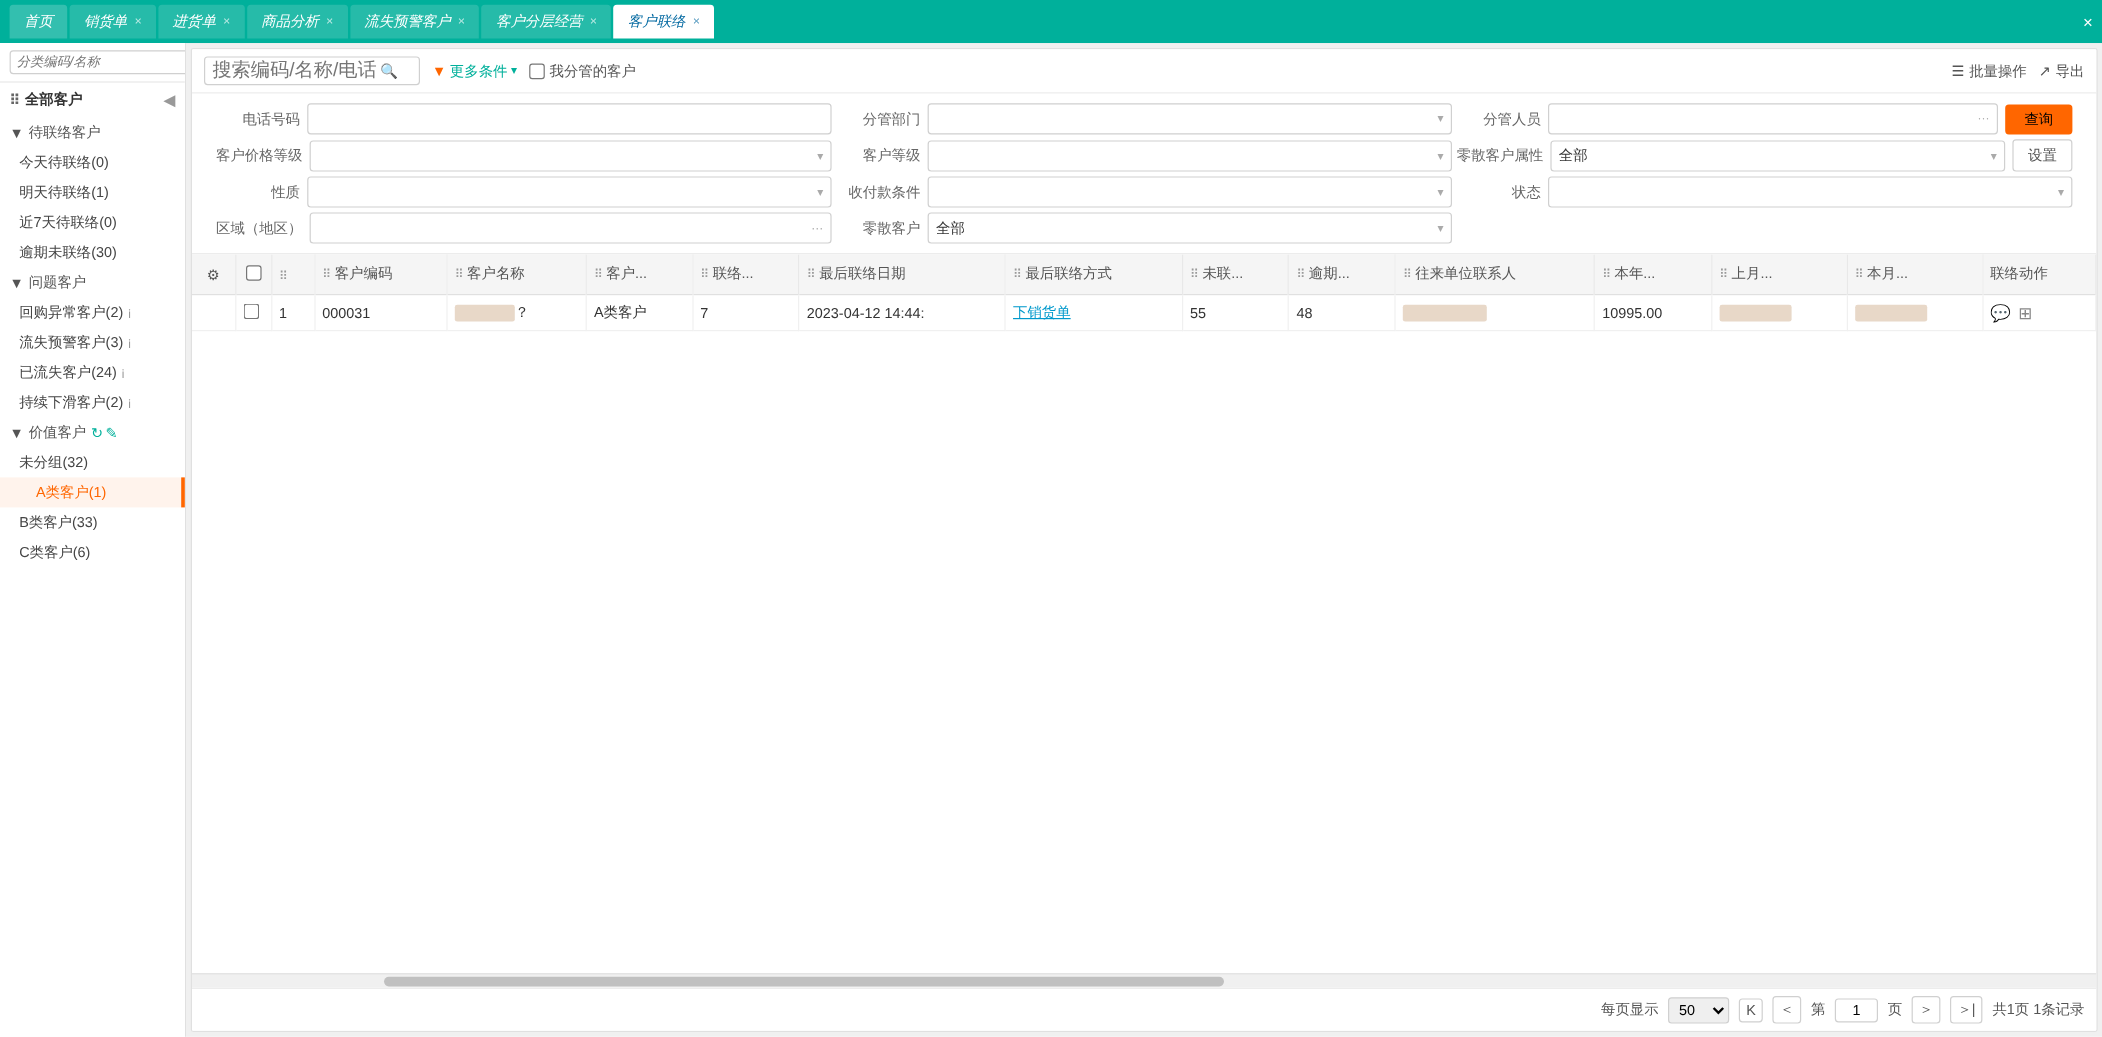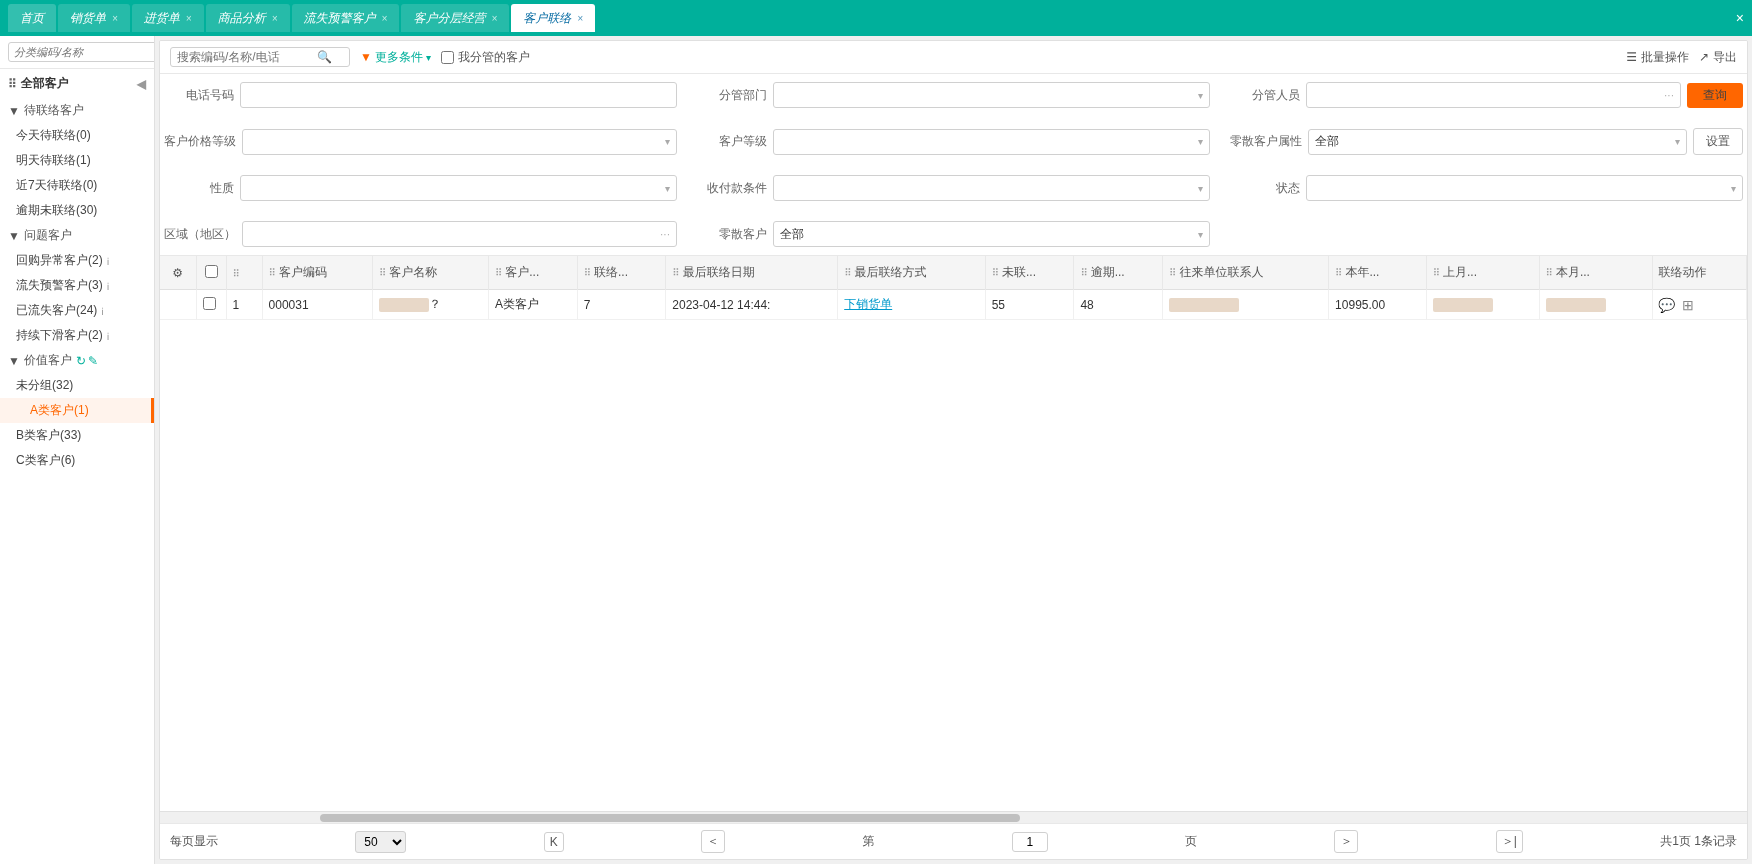--- a/index.html
+++ b/index.html
@@ -152,21 +152,21 @@
       display: flex;
       align-items: center;
       border: 1px solid #d0d0d0;
       border-radius: 3px;
       padding: 2px 6px;
       width: 180px;
     }
     .filter-search input {
       border: none;
       outline: none;
-      font-size: 12px;
+      font-size: 16px;
       width: 140px;
       color: #999;
     }
     .filter-search .search-icon { color: #00b09b; cursor: pointer; }
     .filter-more {
       display: flex;
       align-items: center;
       color: #00b09b;
       cursor: pointer;
       gap: 3px;
@@ -186,26 +186,26 @@
       display: flex;
       align-items: center;
       gap: 4px;
       color: #555;
       cursor: pointer;
       font-size: 12px;
     }
 
     
     .filter-form {
-      padding: 8px 4px;
+      padding: 8px 20px;
       border-bottom: 1px solid #e8e8e8;
       background: #fff;
       display: grid;
       grid-template-columns: 1fr 1fr 1fr;
-      gap: 20px;
+      gap: 4px;
     }
     .filter-row {
       display: flex;
       align-items: center;
       gap: 6px;
     }
     .filter-label {
       color: #666;
       white-space: nowrap;
       min-width: 70px;
@@ -229,21 +229,21 @@
     .filter-input .dropdown-arrow {
       color: #aaa;
       font-size: 10px;
     }
     .filter-input .dots {
       color: #aaa;
       font-size: 10px;
     }
     .btn-query {
       background: #ff6600;
-      color: #404040;
+      color: #000000;
       border: none;
       padding: 4px 16px;
       border-radius: 3px;
       cursor: pointer;
       font-size: 12px;
     }
     .btn-settings {
       background: #fff;
       color: #555;
       border: 1px solid #d0d0d0;
@@ -296,21 +296,21 @@
     .gear-th {
       width: 36px;
       text-align: center;
     }
     .checkbox-th { width: 30px; text-align: center; }
 
     
     .pagination {
       display: flex;
       align-items: center;
-      justify-content: space-between;
+      justify-content: flex-end;
       padding: 6px 10px;
       border-top: 1px solid #e8e8e8;
       gap: 8px;
       background: #fff;
       color: #555;
     }
     .pagination select {
       border: 1px solid #d0d0d0;
       border-radius: 3px;
       padding: 2px 4px;

